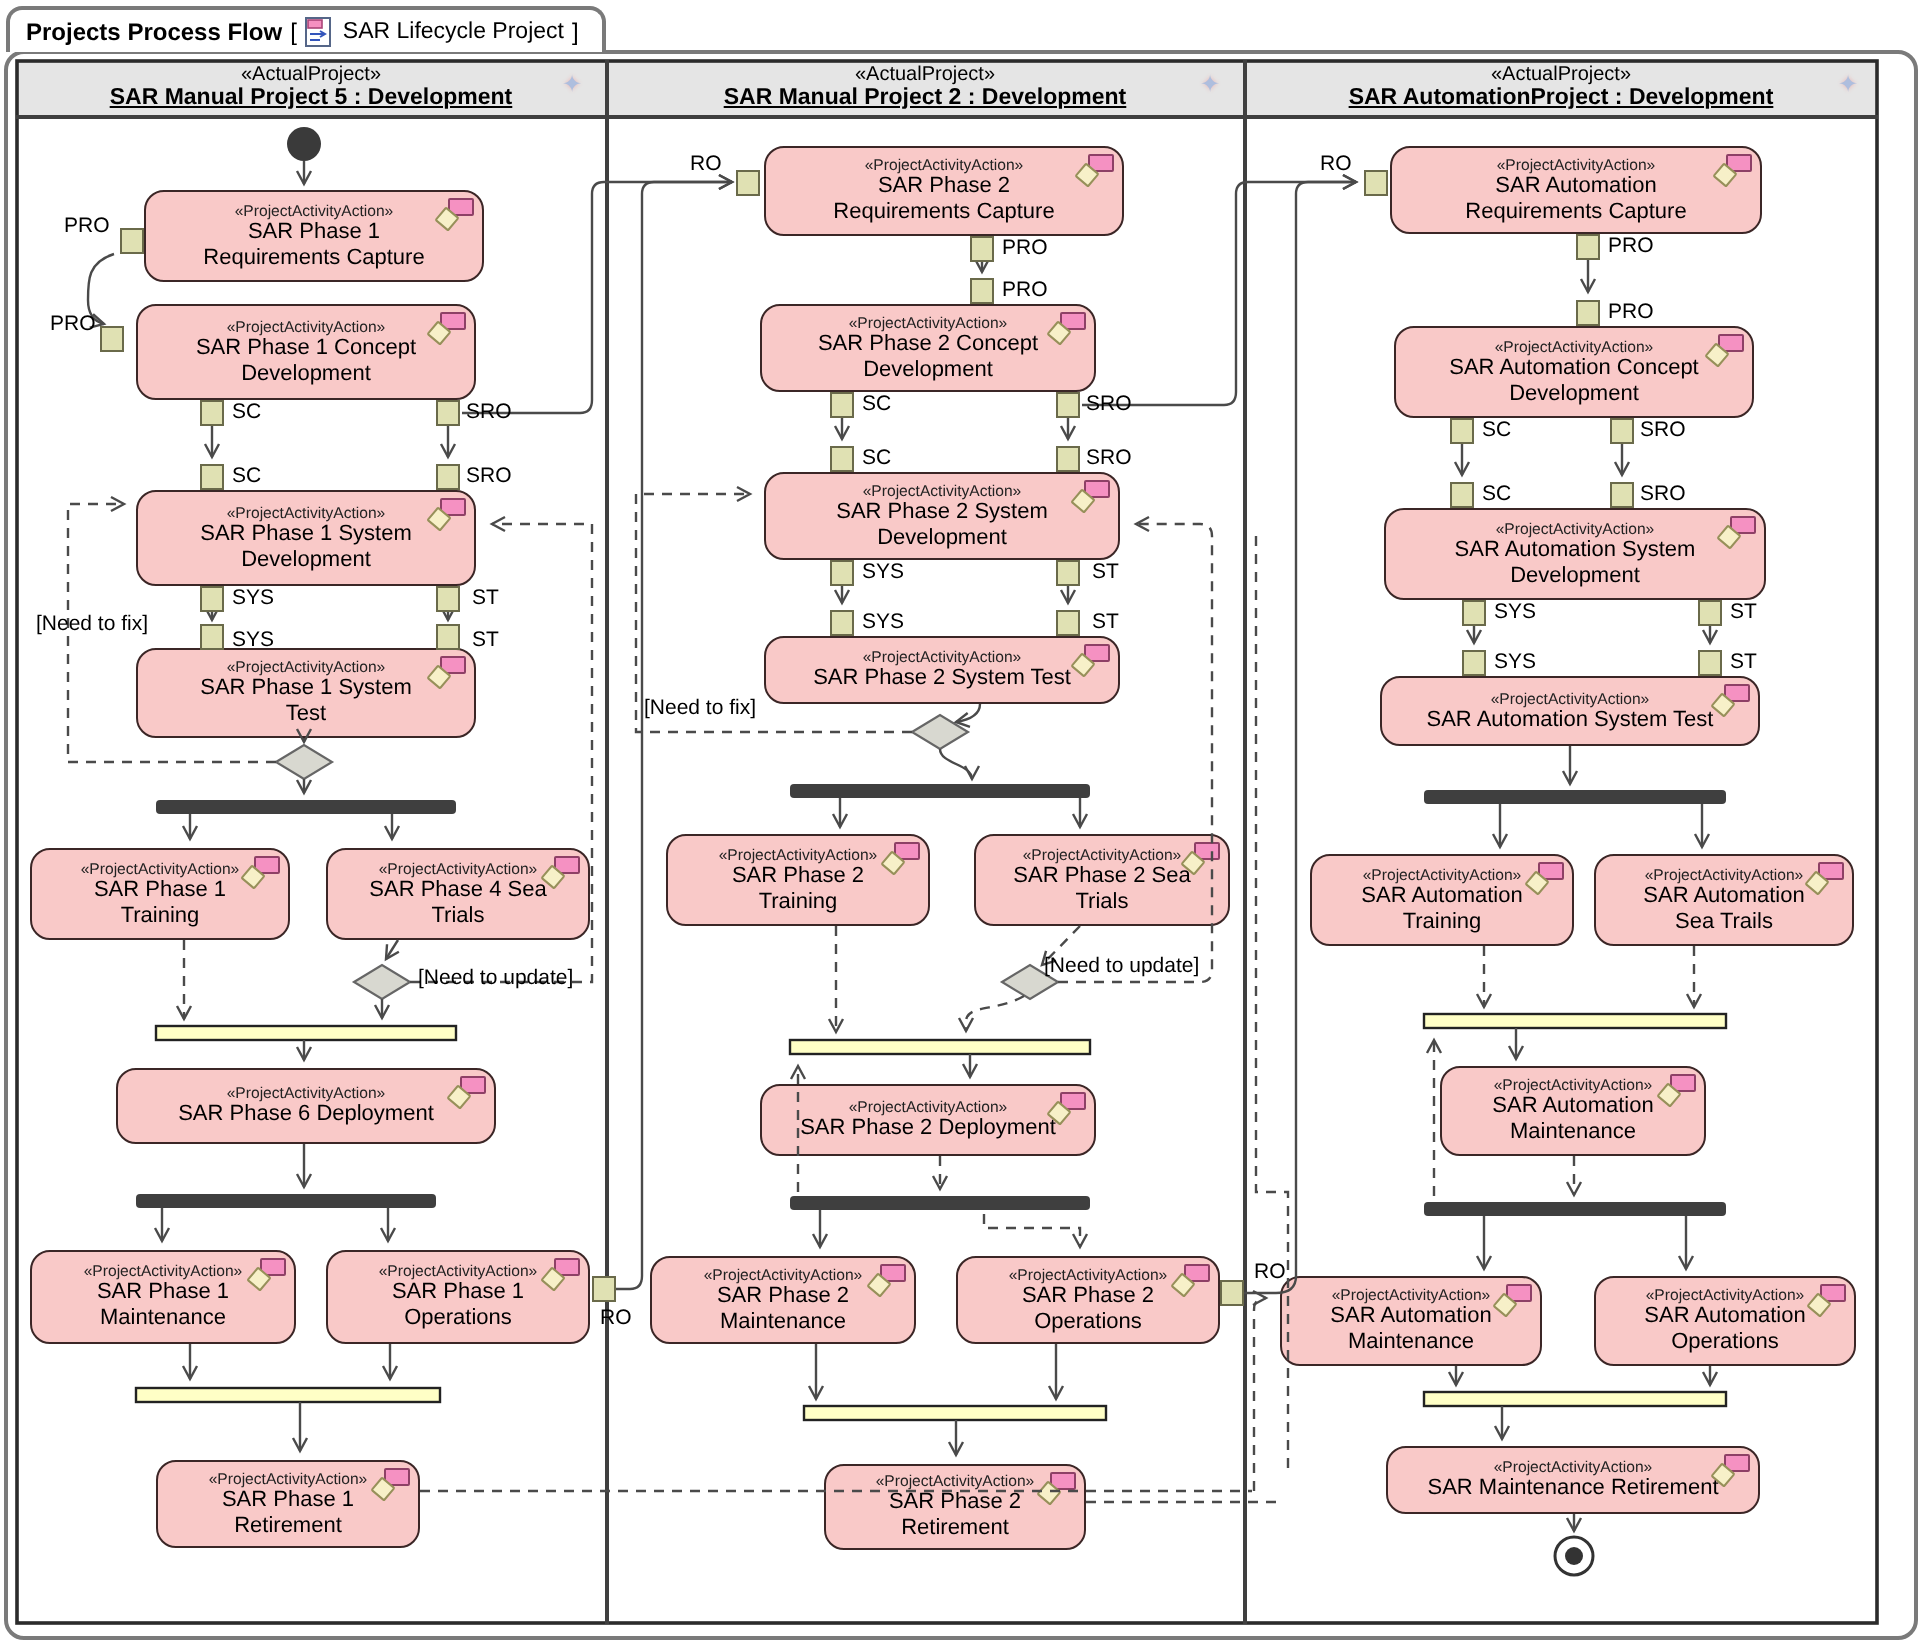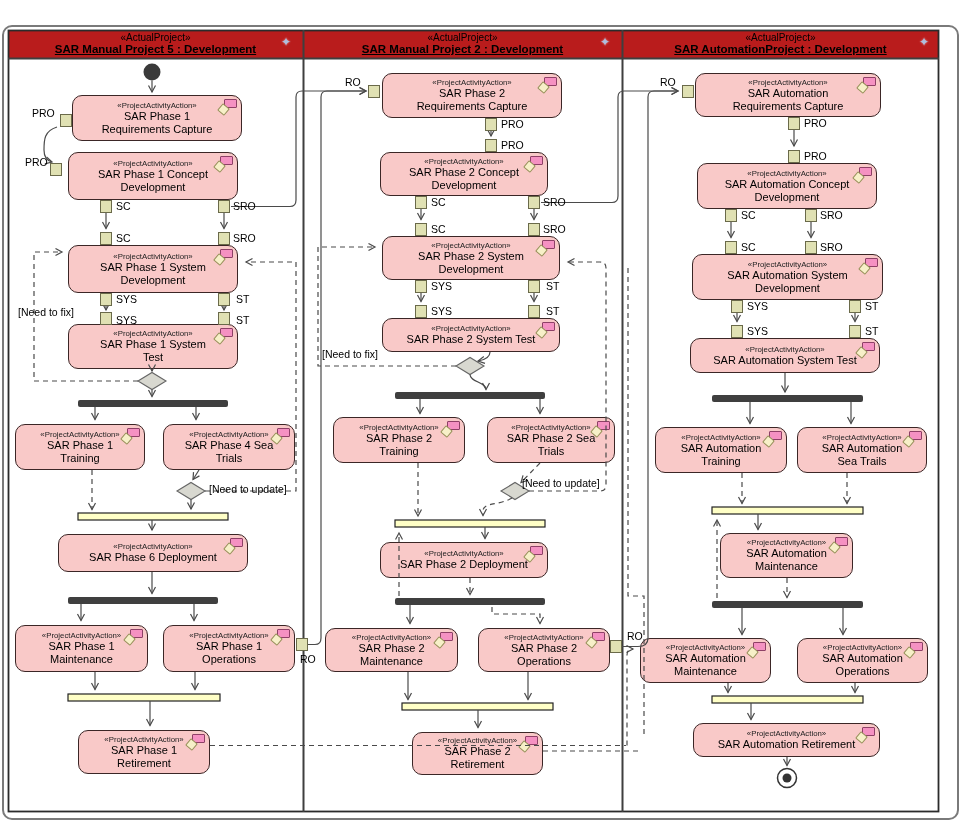--- a/index.html
+++ b/index.html
@@ -10,21 +10,21 @@
              border:2px solid #7a7a7a;border-radius:10px;background:#fff;}
   #tab{position:absolute;left:3px;top:3px;height:21px;padding:0 12px 0 8px;background:#fff;
        border:2px solid #7a7a7a;border-bottom:none;border-radius:8px 8px 0 0;
        display:flex;align-items:center;gap:4px;font-size:12px;z-index:5;}
   #tab .t-bold{font-weight:bold;}
   #tab .t-br{font-size:12px;}
   #tab .t-name{font-size:11.5px;}
   
   .lane-head{position:absolute;top:30px;height:28px;box-sizing:border-box;
              display:flex;flex-direction:column;align-items:center;justify-content:center;
-             background:#b91c1c;z-index:1;}
+             background:#e5e5e5;z-index:1;}
   .lane-stereo{font-size:10px;line-height:11px;}
   .lane-title{font-size:11.5px;font-weight:bold;text-decoration:underline;line-height:13px;}
   .sparkle{position:absolute;font-size:12px;color:#aebede;text-shadow:0 0 2px #e8b4b4;z-index:2;}
   
   .action{position:absolute;background:var(--action-fill);border:1.6px solid var(--action-border);
           border-radius:10px;box-sizing:border-box;display:flex;flex-direction:column;
           align-items:center;justify-content:center;text-align:center;z-index:2;}
   .action .stereo{font-size:7.8px;line-height:9px;color:#222;}
   .action .nline{font-size:11px;font-weight:normal;line-height:13px;}
   .act-icons{position:absolute;right:4px;top:3px;width:20px;height:16px;}
@@ -47,20 +47,33 @@
   svg .join{fill:var(--join-fill);stroke:#222;stroke-width:1.2px;}
   svg .diamond{fill:var(--diamond-fill);stroke:#666;stroke-width:1.1px;}
 </style>
 </head>
 <body>
 
 <div id="stage">
 
   <div id="win-frame"></div>
 
+  <div id="tab">
+    <span class="t-bold">Projects Process Flow</span>
+    <span class="t-br">[</span>
+    <span style="display:inline-block;width:15px;height:16px;">
+      <svg width="15" height="16" viewBox="0 0 15 16">
+        <rect x="1" y="1" width="12" height="14" fill="#ffffff" stroke="#556688" stroke-width="1"></rect>
+        <rect x="2" y="2" width="7" height="4" fill="#f590c0" stroke="#aa4477" stroke-width="0.8"></rect>
+        <path d="M3,9 h7 M8,7.5 L10.5,9 L8,10.5 M3,12 h5" fill="none" stroke="#3355bb" stroke-width="1"></path>
+      </svg>
+    </span>
+    <span class="t-name">SAR Lifecycle Project</span>
+    <span class="t-br">]</span>
+  </div>
 
   <div class="lane-head" style="left:8px;width:295px;">
     <div class="lane-stereo">«ActualProject»</div>
     <div class="lane-title">SAR Manual Project 5 : Development</div>
   </div>
   <div class="lane-head" style="left:303px;width:319px;">
     <div class="lane-stereo">«ActualProject»</div>
     <div class="lane-title">SAR Manual Project 2 : Development</div>
   </div>
   <div class="lane-head" style="left:622px;width:317px;">
@@ -328,21 +341,21 @@
         <div class="stereo">«ProjectActivityAction»</div>
         <div class="nline">SAR Automation</div>
         <div class="nline">Operations</div>
       </div>
       <div class="action" style="left: 693px; top: 723px; width: 187px; height: 34px;">
         <span class="act-icons">
           <span class="note-ic"></span>
           <span class="tag-ic"></span>
         </span>
         <div class="stereo">«ProjectActivityAction»</div>
-        <div class="nline">SAR Automation Retirement</div>
+        <div class="nline">SAR Maintenance Retirement</div>
       </div>
     </div>
 
   <svg id="wires" width="959" height="820" viewBox="0 0 959 820">
     <defs>
       <marker id="arr" markerWidth="10" markerHeight="10" refX="7.5" refY="4.5" orient="auto" markerUnits="userSpaceOnUse">
         <path d="M1,1 L7.5,4.5 L1,8" fill="none" stroke="#4a4a4a" stroke-width="1.2"></path>
       </marker>
     </defs>
 

